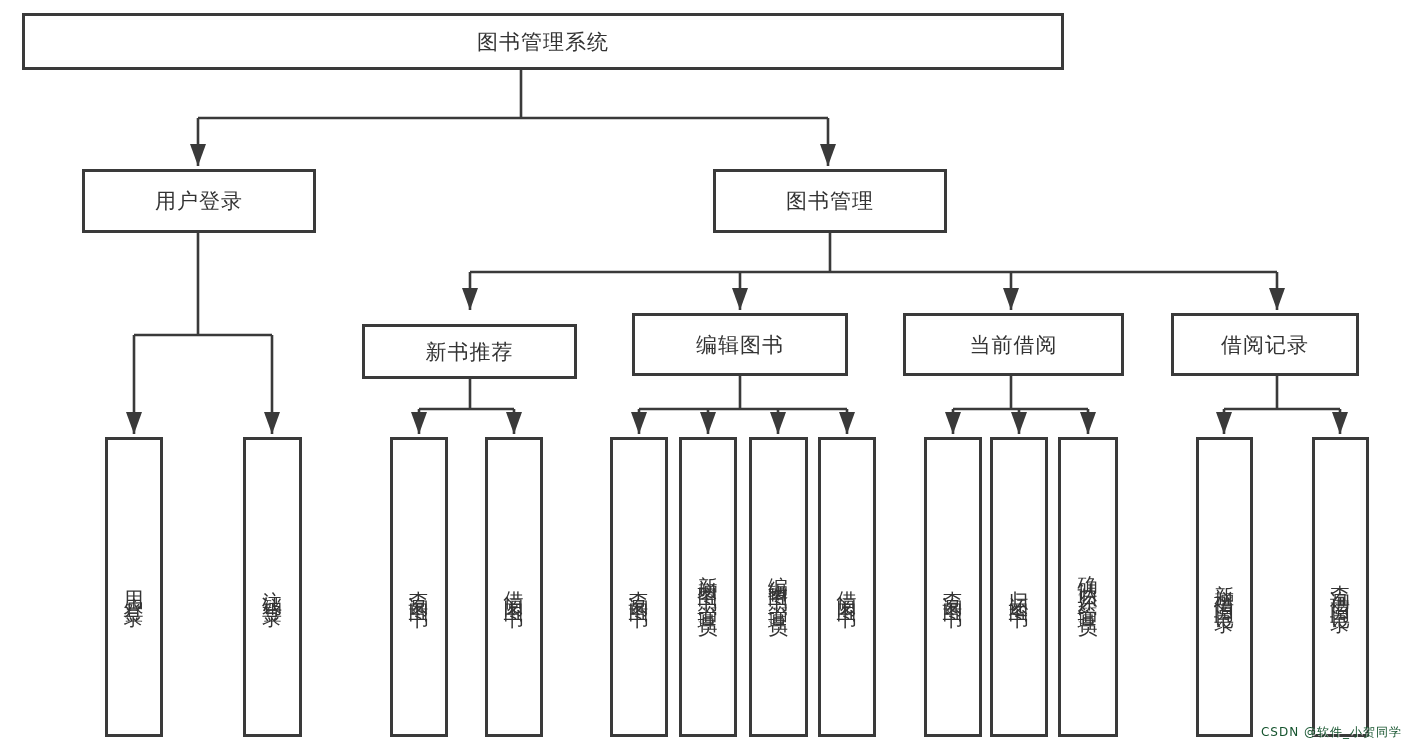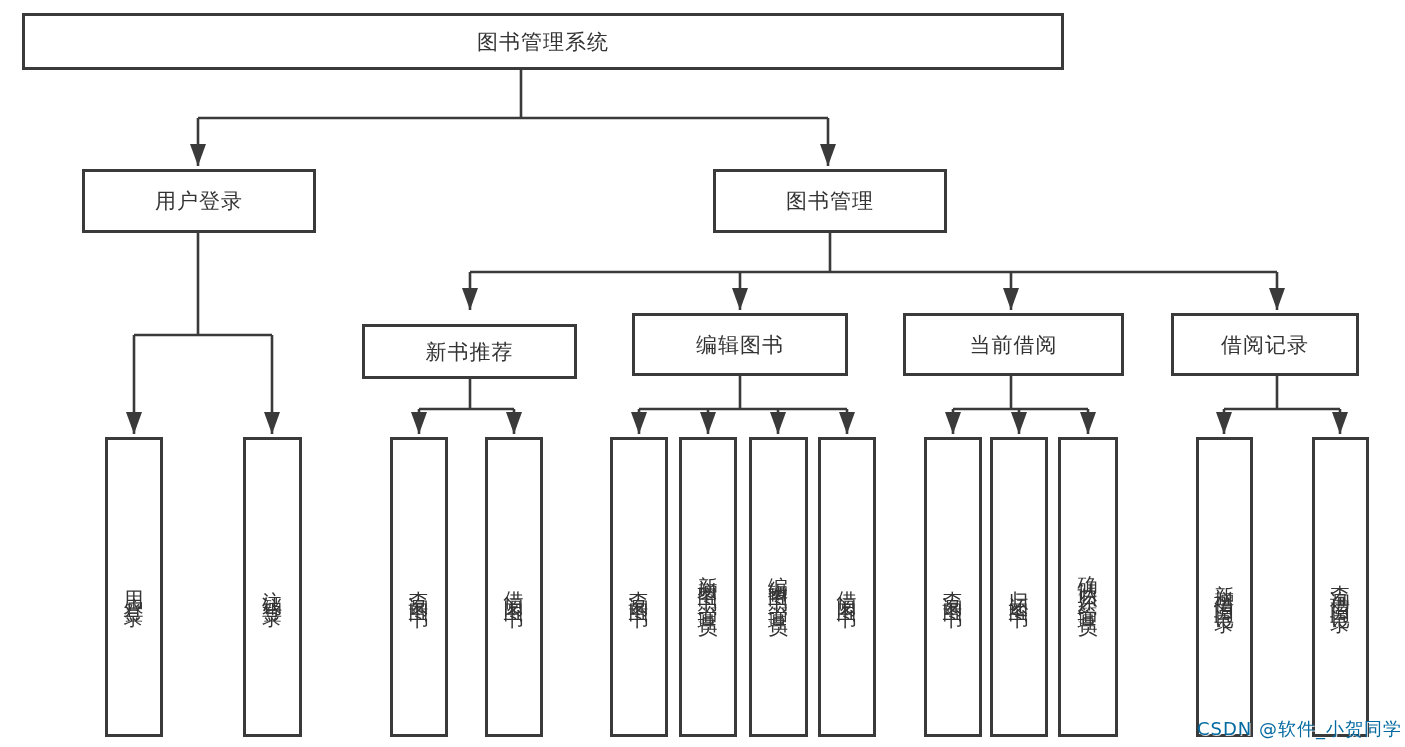--- a/index.html
+++ b/index.html
@@ -30,22 +30,22 @@
   .v-box .lbl{
     writing-mode:vertical-rl;
     font-size:20px;
     letter-spacing:6px;
     color:#333333;
     line-height:1;
   }
   #watermark{
     position:absolute;
     right:3px;bottom:6px;
-    font-size:18px;
-    color:#0369a1;
+    font-size:12px;
+    color:#14532d;
     letter-spacing:1px;
     z-index:5;
     text-shadow:1px 1px 0 rgba(255,255,255,.8);
     white-space:nowrap;
   }
 </style>
 </head>
 <body>
 
 <div id="canvas">

